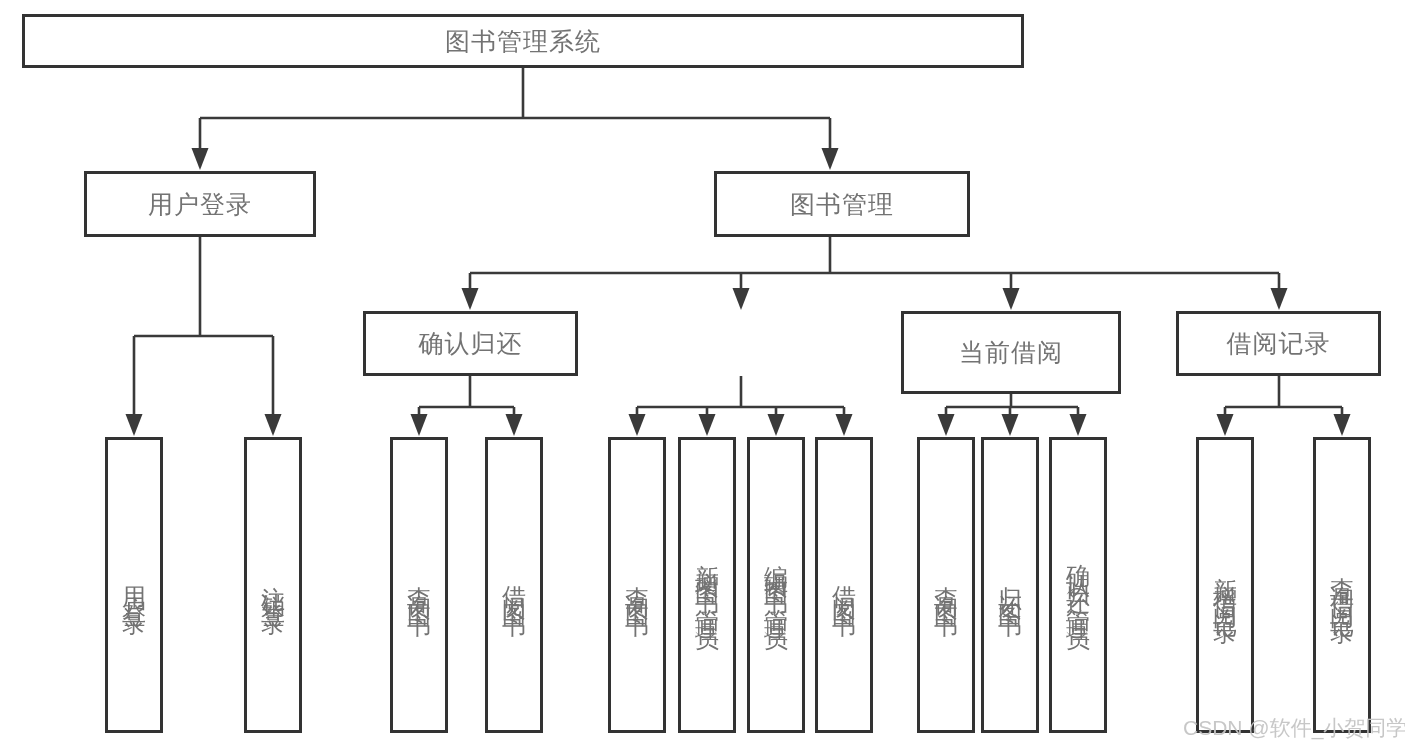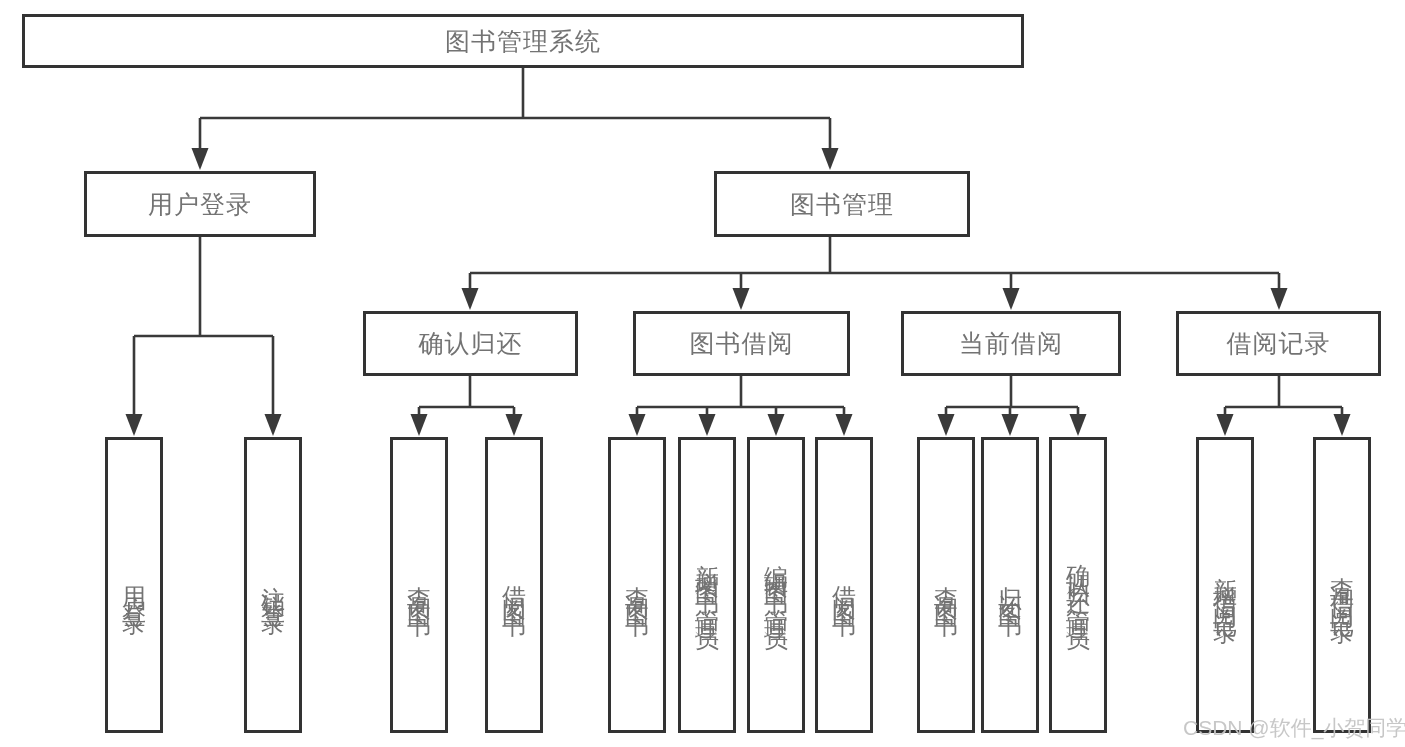--- a/index.html
+++ b/index.html
@@ -94,24 +94,21 @@
   <div class="box" style="left:84px;top:171px;width:232px;height:66px">
     <span class="h-label">用户登录</span>
   </div>
   <div class="box" style="left:714px;top:171px;width:256px;height:66px">
     <span class="h-label">图书管理</span>
   </div>
 
   <div class="box" style="left:363px;top:311px;width:215px;height:65px">
     <span class="h-label">确认归还</span>
   </div>
-  <div class="box" style="left:633px;top:311px;width:217px;height:65px">
-    <span class="h-label">图书借阅</span>
-  </div>
-  <div class="box" style="left:901px;top:311px;width:220px;height:65px">
+  <div class="box" style="left:901px;top:311px;width:220px;height:83px">
     <span class="h-label">当前借阅</span>
   </div>
   <div class="box" style="left:1176px;top:311px;width:205px;height:65px">
     <span class="h-label">借阅记录</span>
   </div>
 
   <div class="box leaf" style="left:105px">
     <span class="v-label">用户登录</span>
   </div>
   <div class="box leaf" style="left:244px">

